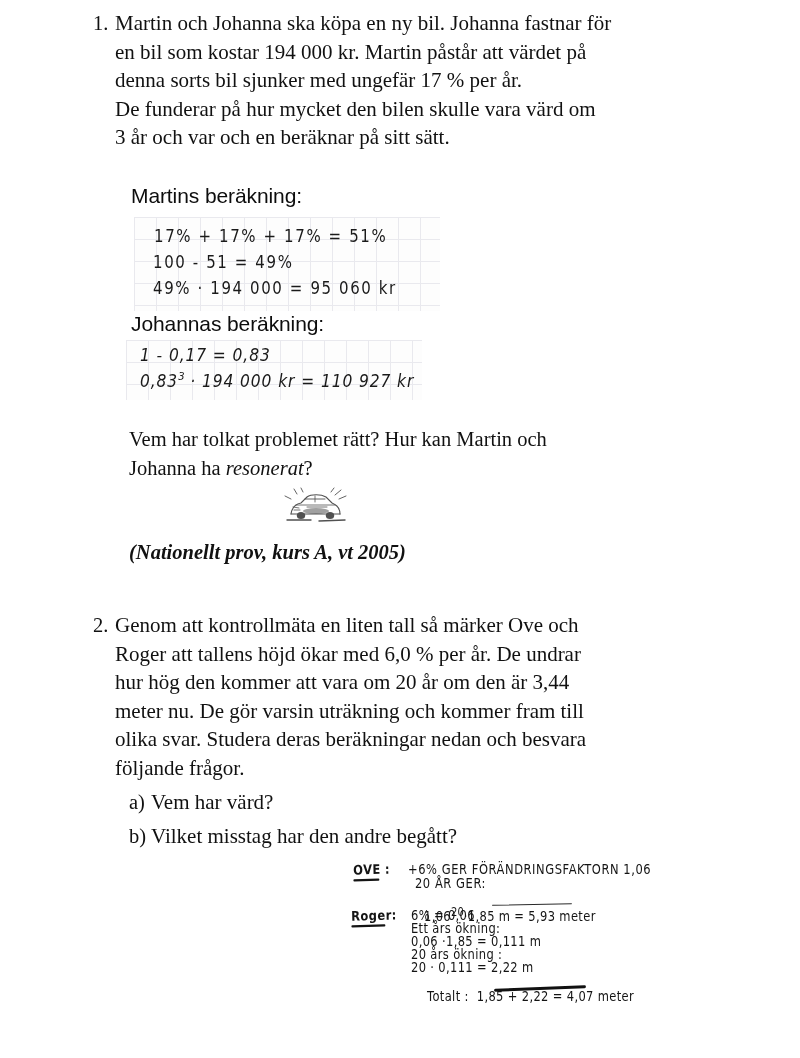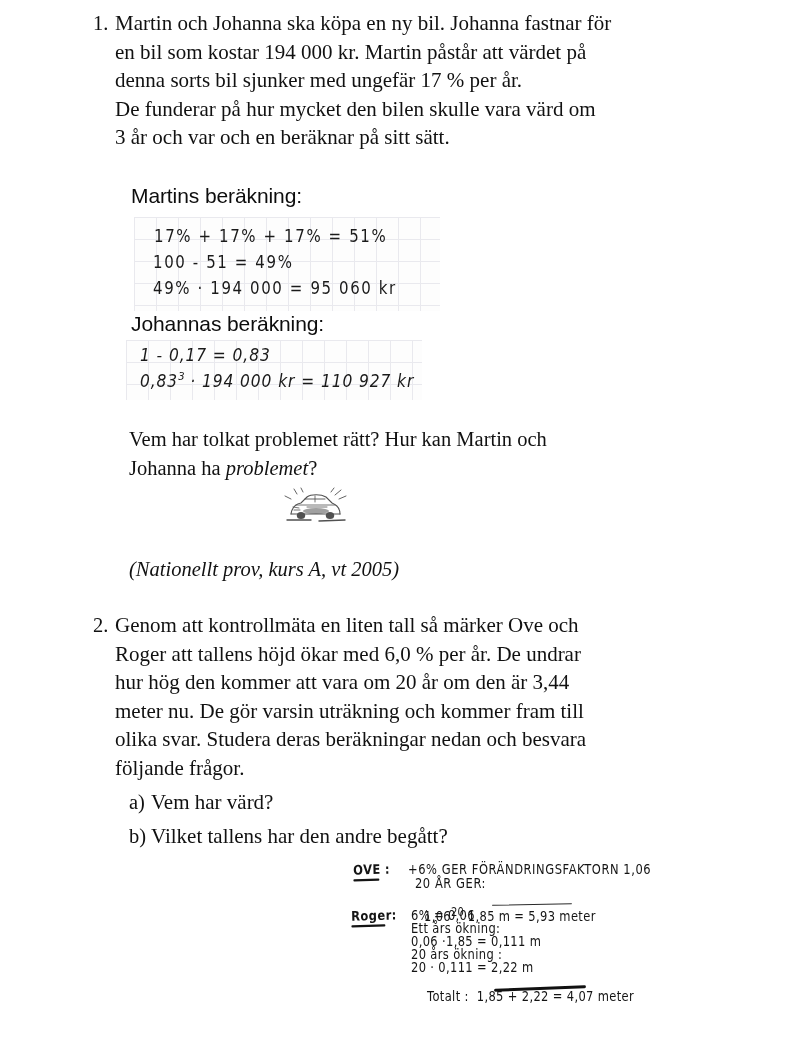--- a/index.html
+++ b/index.html
@@ -165,21 +165,21 @@
 <div class="subhead" style="left:131px; top:311px;">Johannas beräkning:</div>
 
 <div class="gridbox" style="left:126px; top:340px; width:296px; height:60px;">
   <div class="hand hand-johanna" style="left:14px; top:6px;">1 - 0,17 = 0,83</div>
   <div class="hand hand-johanna" style="left:14px; top:30px;">
     <span>0,83</span><span class="sup">3</span><span> · 194 000 kr = 110 927 kr</span>
   </div>
 </div>
 
 <div class="para" style="left:129px; top:412px; width:570px;margin-top:13px;"><span>Vem har tolkat problemet rätt? Hur kan Martin och
-Johanna ha </span><span class="ital">problemet</span><span>?</span></div>
+Johanna ha </span><span class="ital">resonerat</span><span>?</span></div>
 
 <div class="doodle" style="left:283px; top:487px; width:66px; height:40px;">
   <svg width="66" height="40" viewBox="0 0 66 40" xmlns="http://www.w3.org/2000/svg">
     <g stroke="#2b2b2b" fill="none" stroke-width="1.1" stroke-linecap="round">
       <path d="M8 27 C9 20 13 17 18 16 L24 10 C28 7 38 7 43 10 L49 16 C54 18 57 21 57 27"></path>
       <path d="M8 27 L57 27"></path>
       <path d="M22 12 L42 12" stroke-width="0.9"></path>
       <path d="M32 9 L32 15" stroke-width="0.8"></path>
       <path d="M13 18 L52 18" stroke-width="0.8"></path>
       <ellipse cx="18" cy="28.5" rx="4.2" ry="3.6" fill="#2b2b2b" stroke="none"></ellipse>
@@ -187,40 +187,40 @@
       <path d="M10 20 L16 21 M11 23 L17 23" stroke-width="0.8"></path>
       <path d="M52 8 L58 3 M56 12 L63 9 M48 5 L51 1" stroke-width="0.9"></path>
       <path d="M14 7 L11 2 M20 5 L18 1 M8 12 L2 9" stroke-width="0.9"></path>
       <path d="M4 33 L28 33 M36 34 L62 33" stroke-width="1.4"></path>
       <path d="M24 20 L44 20" stroke-width="0.8"></path>
       <ellipse cx="33" cy="24" rx="13" ry="3" fill="#2b2b2b" stroke="none" opacity="0.55"></ellipse>
     </g>
   </svg>
 </div>
 
-<div class="para ital" style="left:129px; top:555px;">(Nationellt prov, kurs A, vt 2005)</div>
+<div class="para ital" style="left:129px; top:538px;font-weight:bold;">(Nationellt prov, kurs A, vt 2005)</div>
 
 <div class="numbered" style="left:93px; top:611px; width:615px;">
   <div class="num">2.</div>
   <div class="body-text">Genom att kontrollmäta en liten tall så märker Ove och
 Roger att tallens höjd ökar med 6,0 % per år. De undrar
 hur hög den kommer att vara om 20 år om den är 3,44
 meter nu. De gör varsin uträkning och kommer fram till
 olika svar. Studera deras beräkningar nedan och besvara
 följande frågor.</div>
 </div>
 
 <div class="numbered" style="left:129px; top:788px; width:560px;">
   <div class="num">a)</div>
   <div class="body-text">Vem har värd?</div>
 </div>
 
 <div class="numbered" style="left:129px; top:822px; width:560px;">
   <div class="num">b)</div>
-  <div class="body-text">Vilket tallens har den andre begått?</div>
+  <div class="body-text">Vilket misstag har den andre begått?</div>
 </div>
 
 <div class="note" style="left:345px; top:855px; width:300px; height:145px;">
 
   <div class="note-label" style="left:8px; top:7px;">
     <span>OVE :</span>
     <span class="underline" style="width:26px;"></span>
   </div>
 
   <div class="note-line note-caps" style="left:63px; top:6px;">+6% GER FÖRÄNDRINGSFAKTORN 1,06</div>

